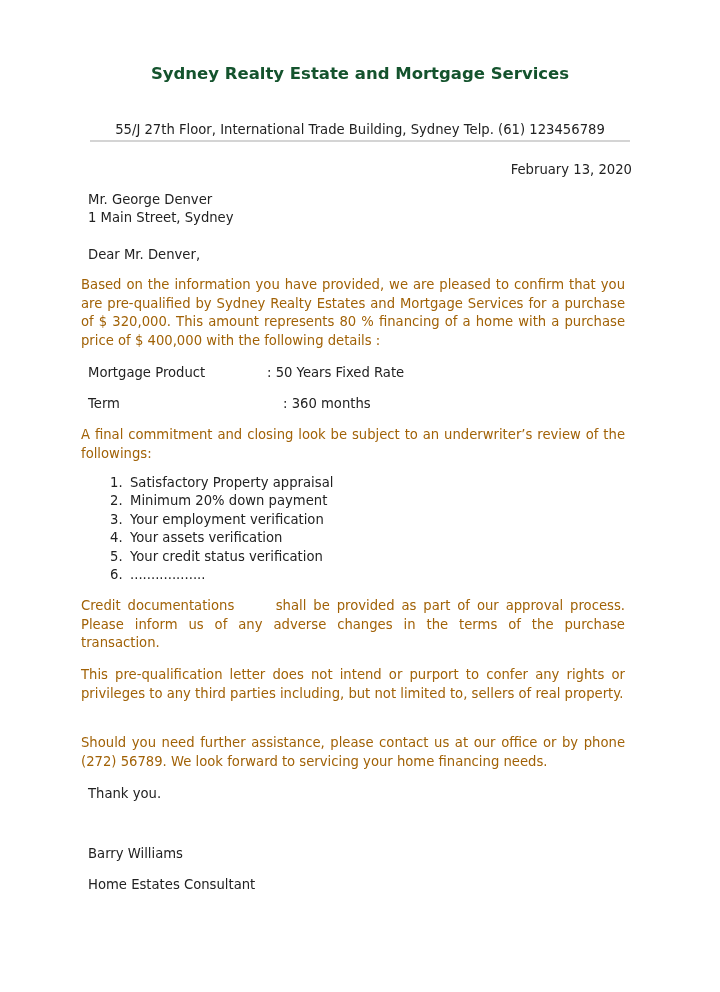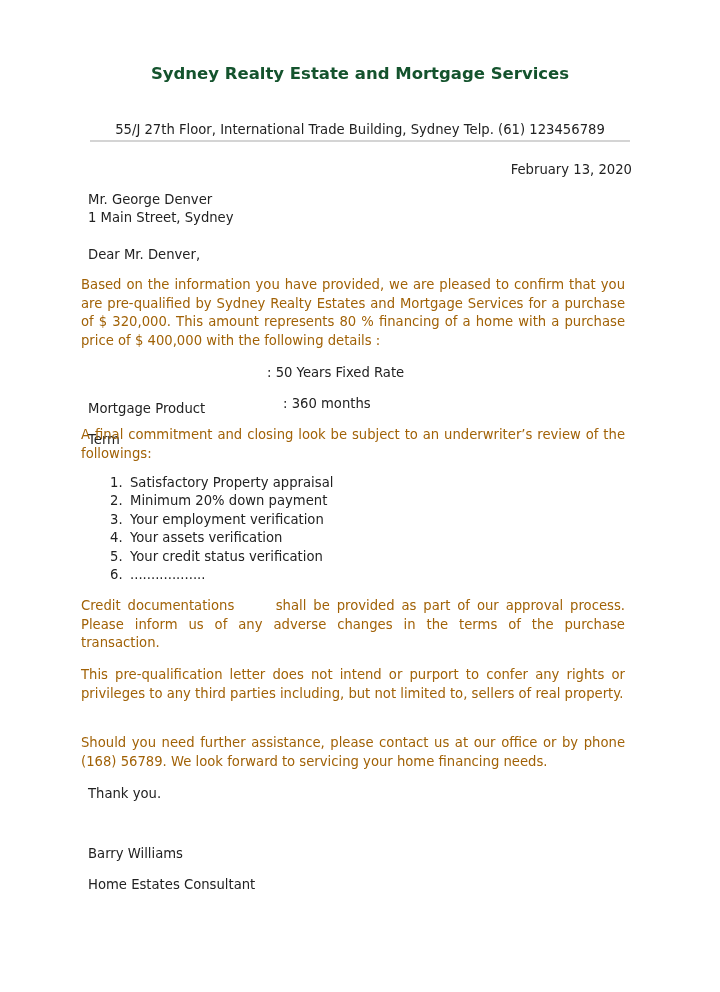--- a/index.html
+++ b/index.html
@@ -19,21 +19,21 @@
   .divider {
     position: absolute; left: 90px; width: 540px; top: 140px; height: 0;
     border-top: 2px solid #d4d4d4;
   }
   .txt { position: absolute; font-size: 13.2px; color: #222; line-height: 18px; white-space: nowrap; }
   .date { right: 88px; top: 161px; }
   .para {
     position: absolute; left: 81px; width: 544px; font-size: 13.2px; color: #a16207;
     line-height: 18.6px; text-align: justify; text-align-last: left;
   }
-  .row-label { left: 88px; margin-top: 36px; }
+  .row-label { left: 88px; }
   ol.reqs {
     position: absolute; left: 88px; top: 474px; margin: 0; padding: 0; list-style: none;
     font-size: 13.2px; color: #222; line-height: 18.4px;
   }
   ol.reqs li { display: flex; }
   ol.reqs .num { width: 42px; text-align: right; padding-right: 0; box-sizing: border-box; }
   ol.reqs .num span { display: inline-block; width: 20px; text-align: left; }
 </style>
 </head>
 <body>
@@ -84,19 +84,19 @@
     <li>
         <span class="num"><span>6.</span></span>
         <span>..................</span>
       </li>
   </ol>
 
   <div class="para" style="top:666px;">This pre-qualification letter does not intend or purport to  confer any rights or privileges to any third parties including, but not limited to, sellers of real property.</div>
 
   <div class="para" style="top:597px; white-space:pre-wrap;">Credit documentations      shall be provided as part of our approval process. Please inform us of any adverse changes in the terms of the purchase transaction.</div>
 
-  <div class="para" style="top:734px;">Should you need further assistance,  please  contact us at  our office  or by phone (168) 56789. We look forward to servicing your home financing needs.</div>
+  <div class="para" style="top:734px;">Should you need further assistance,  please  contact us at  our office  or by phone (272) 56789. We look forward to servicing your home financing needs.</div>
 
   <div class="txt" style="left:88px; top:785px;">Thank you.</div>
 
   <div class="txt" style="left:88px; top:845px;">Barry Williams</div>
   <div class="txt" style="left:88px; top:876px;">Home Estates Consultant</div>
 </div>
 
 </body></html>

